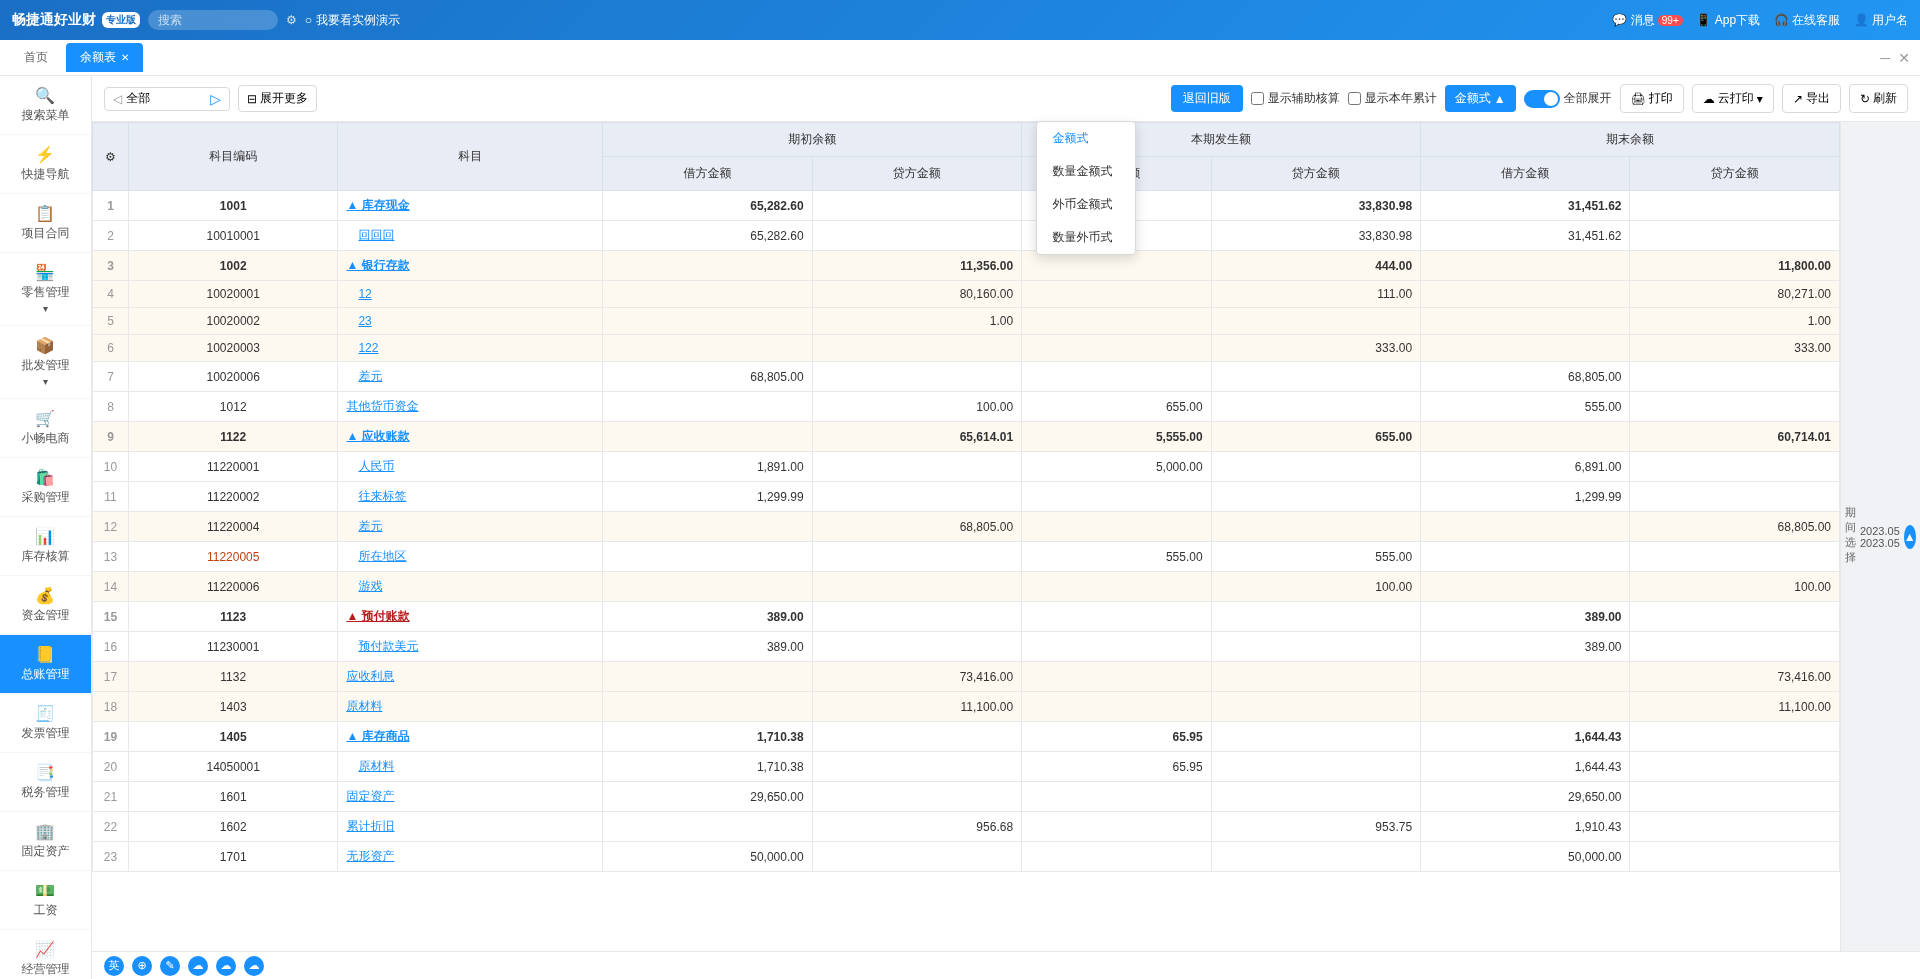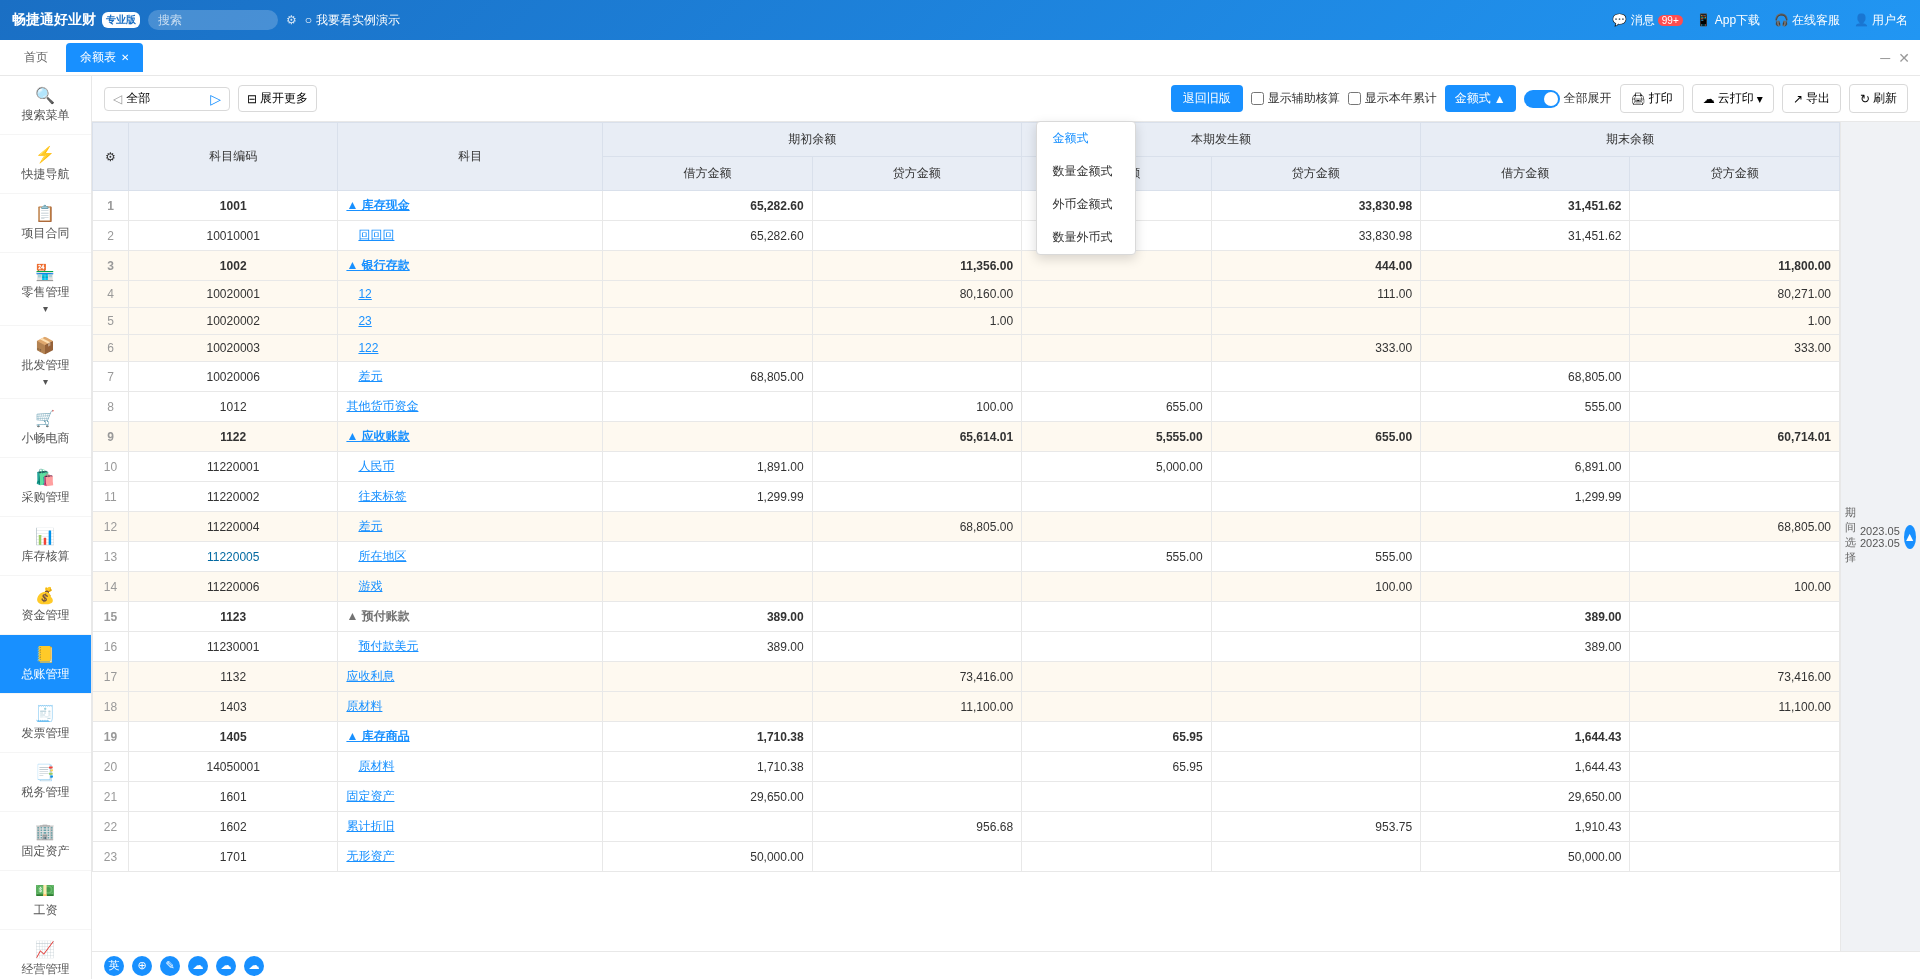--- a/index.html
+++ b/index.html
@@ -521,21 +521,21 @@
     <td><span style="color:#1890ff; text-decoration:underline; cursor:pointer; padding-left:12px;">差元</span></td>
     <td class="amount-col"></td>
     <td class="amount-col">68,805.00</td>
     <td class="amount-col"></td>
     <td class="amount-col"></td>
     <td class="amount-col"></td>
     <td class="amount-col">68,805.00</td>
   </tr>
               <tr>
     <td class="row-num">13</td>
-    <td class="code-col" style="color:#0369a1;margin-top:48px;">11220005</td>
+    <td class="code-col" style="color:#c2410c;margin-top:48px;">11220005</td>
     <td><span style="color:#1890ff; text-decoration:underline; cursor:pointer; padding-left:12px;">所在地区</span></td>
     <td class="amount-col"></td>
     <td class="amount-col"></td>
     <td class="amount-col">555.00</td>
     <td class="amount-col">555.00</td>
     <td class="amount-col"></td>
     <td class="amount-col"></td>
   </tr>
               <tr class="highlighted">
     <td class="row-num">14</td>
@@ -544,21 +544,21 @@
     <td class="amount-col"></td>
     <td class="amount-col"></td>
     <td class="amount-col"></td>
     <td class="amount-col">100.00</td>
     <td class="amount-col"></td>
     <td class="amount-col">100.00</td>
   </tr>
               <tr class="bold-row">
     <td class="row-num">15</td>
     <td class="code-col" style="color:#333;border-radius:12px;">1123</td>
-    <td><span style="color:#737373; cursor:pointer;">▲ 预付账款</span></td>
+    <td><span style="color:#b91c1c; text-decoration:underline; cursor:pointer;">▲ 预付账款</span></td>
     <td class="amount-col">389.00</td>
     <td class="amount-col"></td>
     <td class="amount-col"></td>
     <td class="amount-col"></td>
     <td class="amount-col">389.00</td>
     <td class="amount-col"></td>
   </tr>
               <tr>
     <td class="row-num">16</td>
     <td class="code-col" style="color:#333;">11230001</td>

